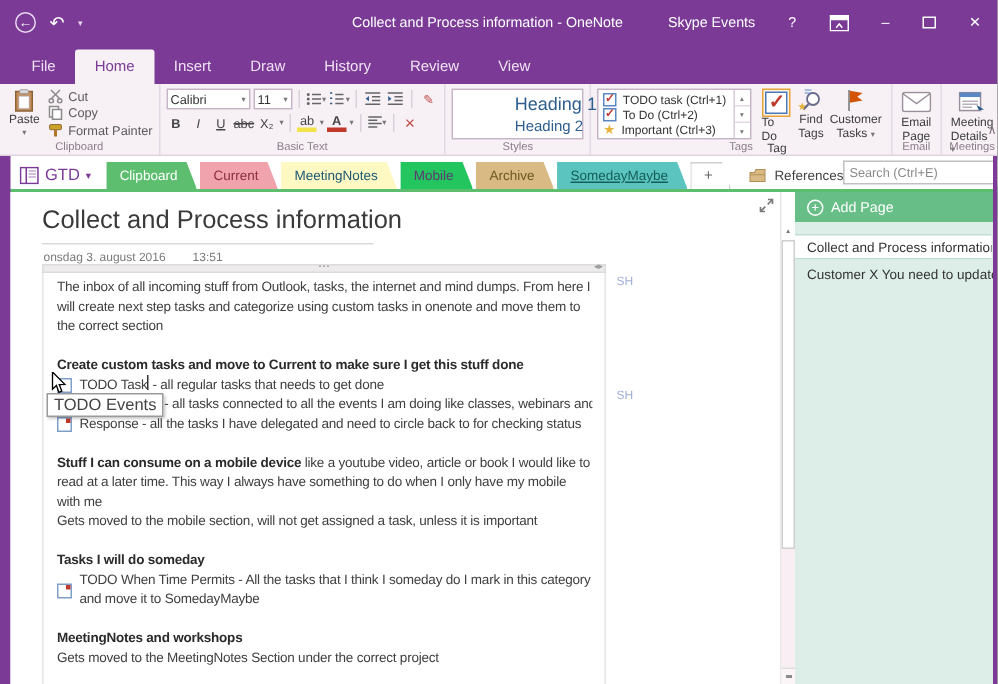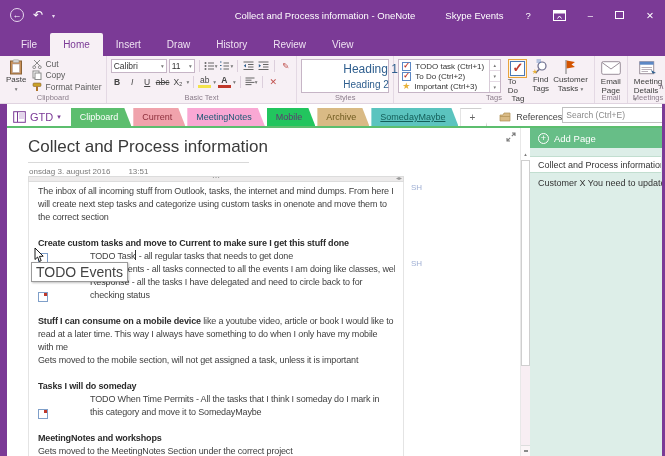--- a/index.html
+++ b/index.html
@@ -58,21 +58,21 @@
   
   .tabbar{height:24px;background:#fff;border-bottom:2px solid #5CBE6E;display:flex;align-items:flex-end;position:relative;padding-left:7px;}
   .tabbar::before{content:"";position:absolute;left:0;top:0;bottom:-2px;width:7px;background:#7B3A96;}
   .tabbar::after{content:"";position:absolute;right:0;top:0;bottom:-2px;width:3px;background:#7B3A96;}
   .nbarea{display:flex;align-items:center;gap:4px;padding:0 10px 3px 6px;}
   .nbname{font-size:11px;color:#7B3A96;}
   .nbcaret{font-size:7px;color:#7B3A96;}
   .stab{height:18px;display:flex;align-items:center;padding:0 13px 0 9px;font-size:9px;margin-right:2px;clip-path:polygon(0 0,calc(100% - 7px) 0,100% 100%,0 100%);white-space:nowrap;}
   .sec0{background:#5CBE6E;color:#fff;}
   .sec1{background:#F0A3AC;color:#8D2F3C;}
-  .sec2{background:#f9a8d4;color:#1B5874;}
+  .sec2{background:#fef9c3;color:#1B5874;}
   .sec3{background:#22c55e;color:#5D3A70;}
   .sec4{background:#D9BA85;color:#6E5A1F;}
   .sec5{background:#5BC4BF;color:#145F5A;text-decoration:underline;}
   .plustab{height:18px;background:#fff;border:1px solid #CFCFCF;border-bottom:none;color:#666;display:flex;align-items:center;padding:0 11px 0 8px;font-size:10px;clip-path:polygon(0 0,calc(100% - 6px) 0,100% 100%,0 100%);}
   .refarea{display:flex;align-items:center;gap:5px;margin-left:12px;padding-bottom:4px;font-size:9px;color:#444;}
   .searchbox{margin-left:auto;margin-right:8px;margin-bottom:3px;width:124px;height:16px;border:1px solid #C0C0C0;background:#fff;display:flex;align-items:center;}
   .searchbox input{flex:1;border:none;outline:none;font-size:8.5px;color:#444;padding:0 3px;min-width:0;background:transparent;}
   .searchbox input::placeholder{color:#8A8A8A;}
 
   
@@ -85,27 +85,27 @@
   .pdate{position:absolute;left:22px;top:39px;font-size:8px;color:#7A7A7A;display:flex;gap:18px;}
   .outline{position:absolute;left:21px;top:48px;width:376px;bottom:0;}
   .handle{height:6px;background:#EDEBEB;border:1px solid #DCDCDC;position:relative;}
   .handle .dots{position:absolute;left:0;right:0;top:-2px;text-align:center;font-size:8px;color:#8A8A8A;line-height:6px;}
   .handle .rsz{position:absolute;right:1px;top:-2px;font-size:6px;color:#9A9A9A;line-height:6px;}
   .obody{border-left:1px solid #E4E4E4;border-right:1px solid #E4E4E4;height:calc(100% - 6px);overflow:hidden;padding:3px 8px 0 9px;font-size:9px;letter-spacing:-0.15px;line-height:13px;color:#3F3F3F;}
   .para{margin:0;}
   .b{font-weight:bold;color:#2B2B2B;}
   .sp{height:13px;}
   .nw{white-space:nowrap;overflow:hidden;}
-  .tagline{display:flex;align-items:flex-end;gap:37px;}
+  .tagline{display:flex;align-items:center;}
   .tbox{flex:0 0 auto;width:10px;height:10px;border:1px solid #7F9FC9;background:#fff;margin:1px 5px 0 0;position:relative;}
   .tbox .mini{position:absolute;left:0px;top:1px;font-size:7px;line-height:7px;color:#E8B23A;}
   .tbox .minired{position:absolute;right:0px;top:0px;width:3px;height:3px;background:#C0392B;}
   .caretbar{display:inline-block;width:1px;height:10px;background:#333;vertical-align:-1px;}
   .author{position:absolute;font-size:8px;color:#9FAFD4;letter-spacing:0;}
-  .tooltip{position:absolute;left:24px;top:134px;background:#fff;border:1px solid #9a9a9a;box-shadow:1px 1px 2px rgba(0,0,0,.25);font-size:14px;color:#444;padding:1px 4px;white-space:nowrap;z-index:5;}
+  .tooltip{position:absolute;left:24px;top:134px;background:#fff;border:1px solid #9a9a9a;box-shadow:1px 1px 2px rgba(0,0,0,.25);font-size:11px;color:#444;padding:1px 4px;white-space:nowrap;z-index:5;}
   .cursor{position:absolute;left:27px;top:120px;z-index:6;}
   .expandbtn{position:absolute;right:3px;top:3px;width:12px;height:12px;display:flex;align-items:center;justify-content:center;}
 
   
   .vscroll{width:10px;position:relative;background:#fff;border-left:1px solid #E8E8E8;}
   .sarrow{position:absolute;top:20px;left:0;right:0;height:11px;display:flex;align-items:center;justify-content:center;font-size:5px;color:#777;}
   .sthumb{position:absolute;top:32px;left:0px;right:0px;height:206px;background:#fff;border:1px solid #CFCFCF;}
   .strack{position:absolute;top:238px;left:0;right:0;bottom:11px;background:#F8EEF3;}
   .sbtn{position:absolute;bottom:0;left:0;right:0;height:11px;background:#FBF5F7;border-top:1px solid #DDD;display:flex;align-items:center;justify-content:center;}
   .sbtn i{display:block;width:4px;height:2px;background:#8a8a8a;}

